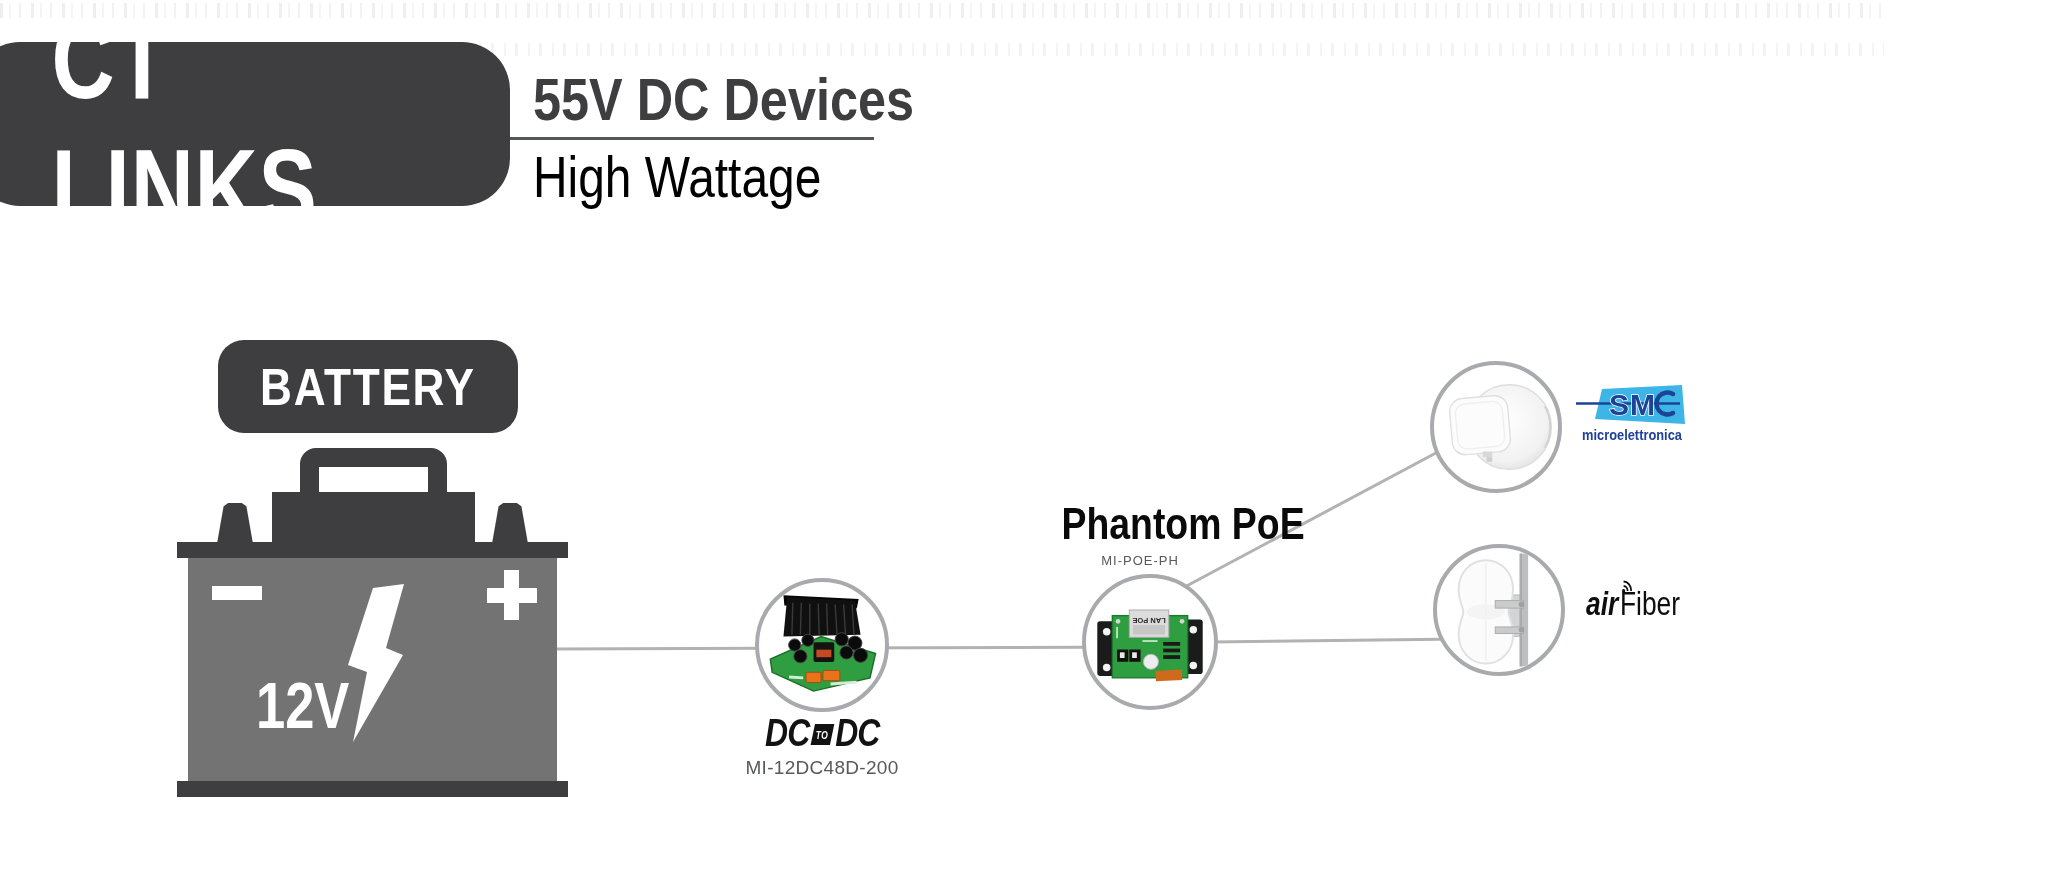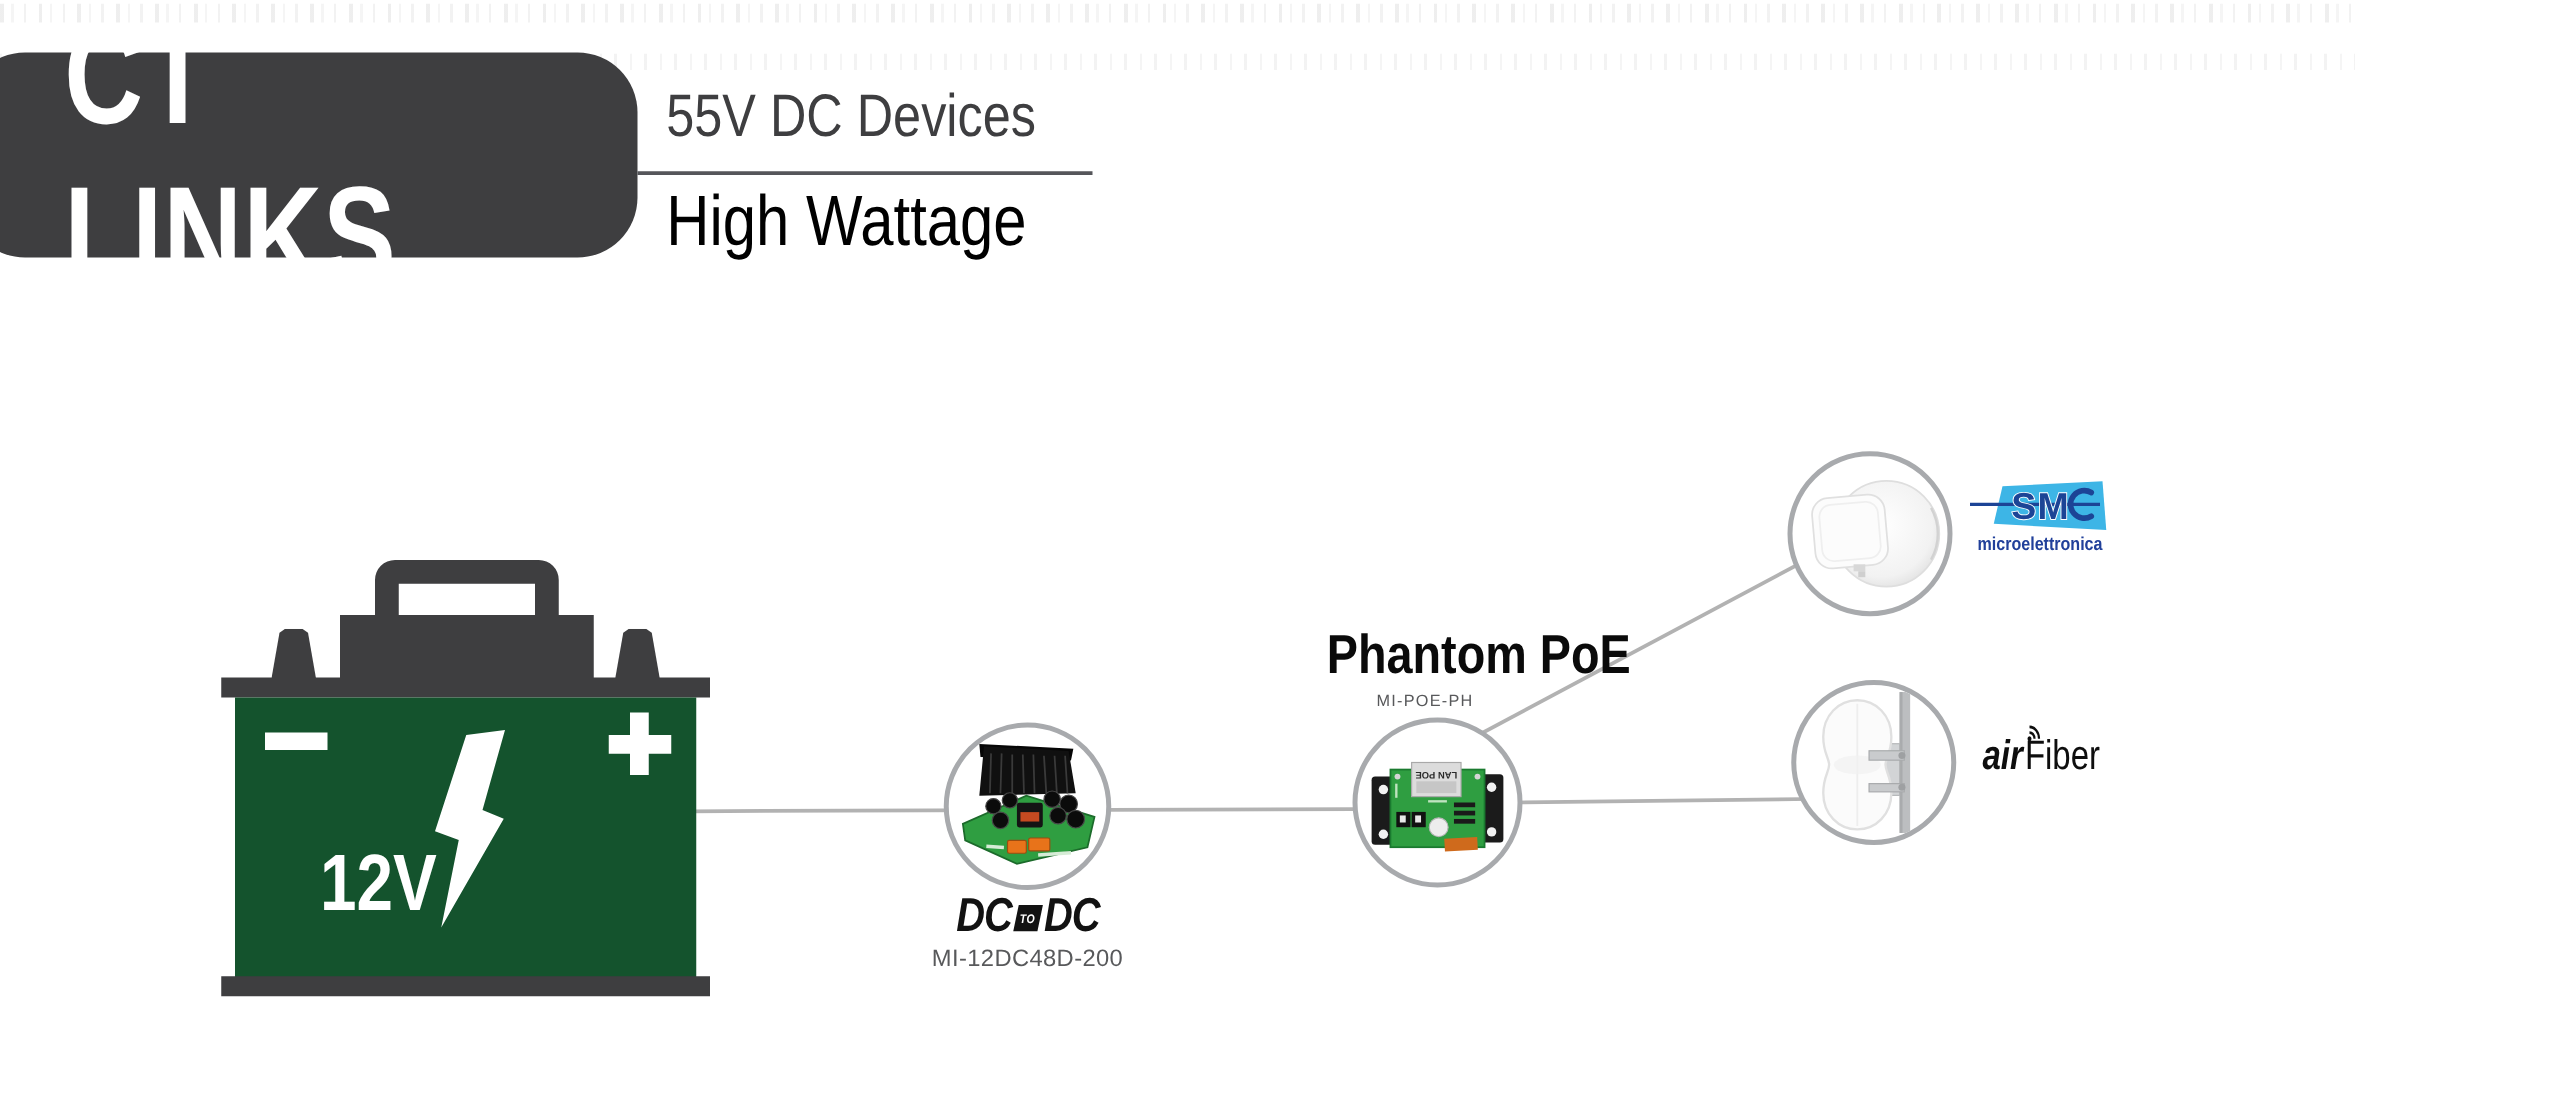--- a/index.html
+++ b/index.html
@@ -13,21 +13,21 @@
       rgba(175,175,175,.28) 9px 11px,transparent 11px 19px,rgba(160,160,160,.3) 19px 21px,transparent 21px 31px);}
   .noise-2{top:43px;height:13px;opacity:.35;
     background:repeating-linear-gradient(90deg,rgba(160,160,160,.3) 0 2px,transparent 2px 11px,
       rgba(150,150,150,.33) 11px 14px,transparent 14px 24px);}
 
   
   .brand-pill{position:absolute;left:-28px;top:42px;width:538px;height:164px;background:#3e3e40;
               border-radius:48px;display:flex;align-items:center;justify-content:center;}
   .brand-text{color:#fff;font-weight:700;font-size:112px;letter-spacing:1px;
               display:inline-block;transform:scaleX(.78);transform-origin:center;padding-left:26px;}
-  .hdr-top{position:absolute;left:533px;top:70px;color:#3e3e40;font-weight:400;font-size:48px;line-height:1;}
+  .hdr-top{position:absolute;left:533px;top:70px;color:#3e3e40;font-weight:700;font-size:60px;line-height:1;}
   .hdr-top span,.hdr-bottom span{display:inline-block;transform:scaleX(.84);transform-origin:left center;}
   .hdr-divider{position:absolute;left:510px;top:137px;width:364px;height:3px;background:#55565a;}
   .hdr-bottom{position:absolute;left:533px;top:149px;color:#000000;font-weight:400;font-size:57px;line-height:1;}
 
   
   .connectors{position:absolute;left:0;top:0;width:2048px;height:882px;}
 
   
   .bat-label{position:absolute;left:218px;top:340px;width:300px;height:93px;background:#3e3e40;
              border-radius:26px;display:flex;align-items:center;justify-content:center;}
@@ -36,21 +36,21 @@
   .bat-handle{position:absolute;left:300px;top:448px;width:147px;height:86px;border:19px solid #3e3e40;
               border-radius:16px;box-sizing:border-box;background:#fff;}
   .bat-topsection{position:absolute;left:272px;top:492px;width:203px;height:52px;background:#3e3e40;}
   .bat-terminal{position:absolute;top:503px;width:38px;height:40px;background:#3e3e40;
                 clip-path:polygon(20% 8%,32% 0,68% 0,80% 8%,97% 100%,3% 100%);}
   .bat-terminal.left{left:216px;}
   .bat-terminal.right{left:491px;}
   .bat-bar{position:absolute;left:177px;width:391px;height:16px;background:#3e3e40;}
   .bat-bar.top{top:542px;}
   .bat-bar.bottom{top:781px;}
-  .bat-body{position:absolute;left:188px;top:558px;width:369px;height:224px;background:#14532d;}
+  .bat-body{position:absolute;left:188px;top:558px;width:369px;height:224px;background:#737373;}
   .bat-minus{position:absolute;left:24px;top:28px;width:50px;height:14px;background:#fff;}
   .bat-plus{position:absolute;left:299px;top:12px;width:50px;height:50px;}
   .bat-plus .pv{position:absolute;left:17px;top:0;width:15px;height:50px;background:#fff;}
   .bat-plus .ph{position:absolute;left:0;top:18px;width:50px;height:15px;background:#fff;}
   .bat-voltage{position:absolute;left:68px;top:116px;color:#fff;font-weight:700;font-size:64px;line-height:1;}
   .bat-voltage span{display:inline-block;transform:scaleX(.82);transform-origin:left center;}
   .bolt{position:absolute;left:157px;top:26px;}
 
   
   .node{position:absolute;border:4px solid #a8aaad;border-radius:50%;background:#fff;
@@ -107,20 +107,23 @@
     <span>High Wattage</span>
   </div>
 
   <svg class="connectors" viewBox="0 0 2048 882">
     <line x1="553" y1="649" x2="822" y2="648" stroke="#b2b2b2" stroke-width="3"></line>
     <line x1="822" y1="648" x2="1150" y2="647" stroke="#b2b2b2" stroke-width="3"></line>
     <line x1="1164" y1="598" x2="1464" y2="438" stroke="#b2b2b2" stroke-width="3"></line>
     <line x1="1212" y1="642" x2="1462" y2="639" stroke="#b2b2b2" stroke-width="3"></line>
   </svg>
 
+  <div class="bat-label">
+    <span>BATTERY</span>
+  </div>
   <div class="bat-handle"></div>
   <div class="bat-topsection"></div>
   <div class="bat-terminal left"></div>
   <div class="bat-terminal right"></div>
   <div class="bat-bar top"></div>
   <div class="bat-body">
     <div class="bat-minus"></div>
     <div class="bat-plus">
       <i class="pv"></i>
         <i class="ph"></i>

